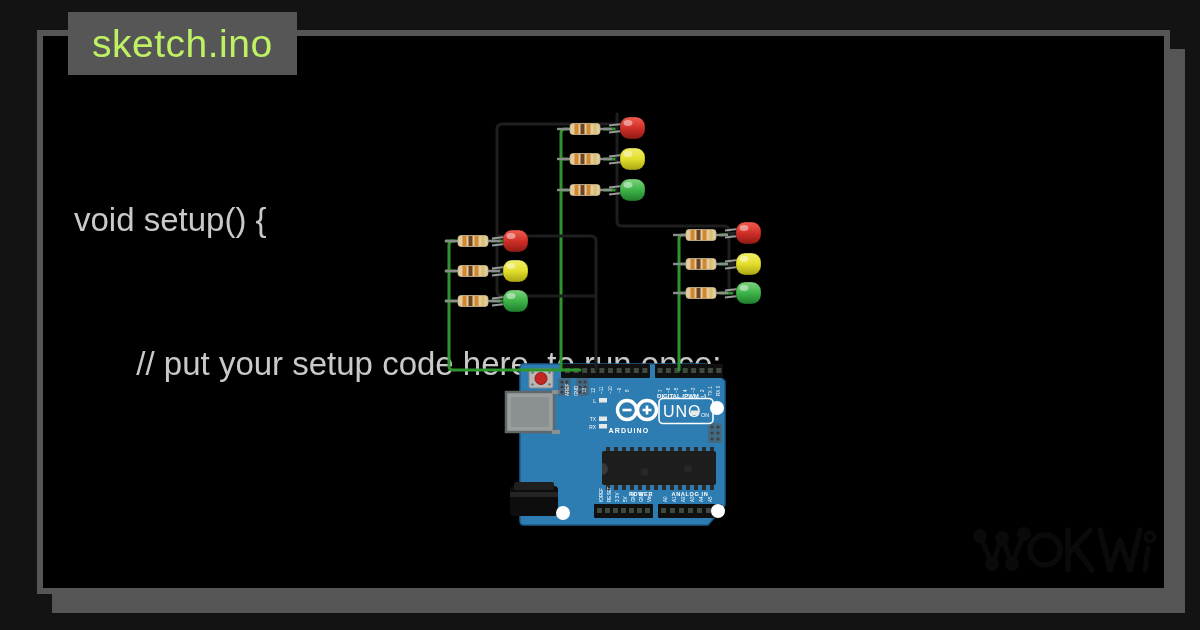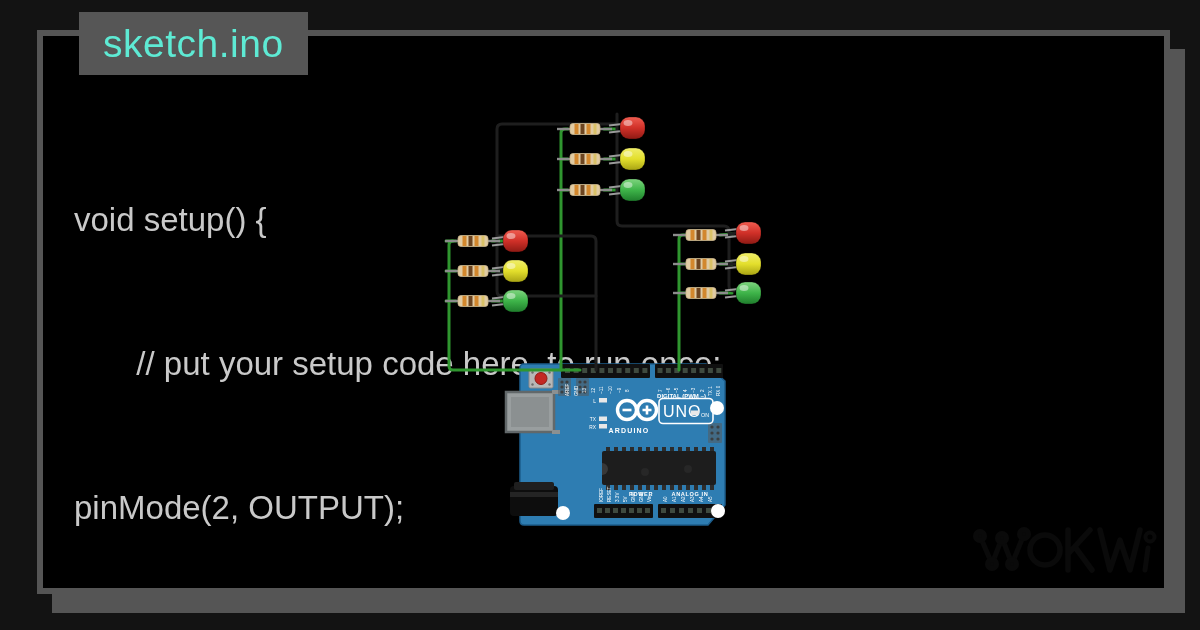--- a/index.html
+++ b/index.html
@@ -10,23 +10,23 @@
 
   .card {
     position:absolute; left:37px; top:30px; width:1133px; height:564px;
     background:#000000; border:6px solid #555555;
     box-shadow:15px 19px 0 0 #555555;
     overflow:hidden;
   }
 
   .file-tab {
     position:absolute; left:68px; top:12px; height:63px;
-    background:#565656; color:#5eead4;
+    background:#565656; color:#bef264;
     font-size:39px; line-height:63px; padding:0 24px;
-    letter-spacing:0.5px; z-index:30;margin-left:11px;
+    letter-spacing:0.5px; z-index:30;
   }
 
   .code {
     position:absolute; left:31px; top:64px; 
     color:#c9c9c9; font-size:33px; line-height:48px;
     white-space:pre; z-index:1;
   }
   .code .code-line:nth-child(2) { padding-left:44px; }
 
   svg text { fill:#ffffff; font-family:"Liberation Sans", sans-serif; }
@@ -37,21 +37,20 @@
 </style>
 </head>
 <body>
 
 <div class="stage">
 
   <div class="card">
     <div class="code">
       <div class="code-line">void setup() {</div>
       <div class="code-line">  // put your setup code here, to run once:</div>
-      <div class="code-line">pinMode(2, OUTPUT);</div>
       
       
       
       
       
       
       
       
     </div>
   </div>

